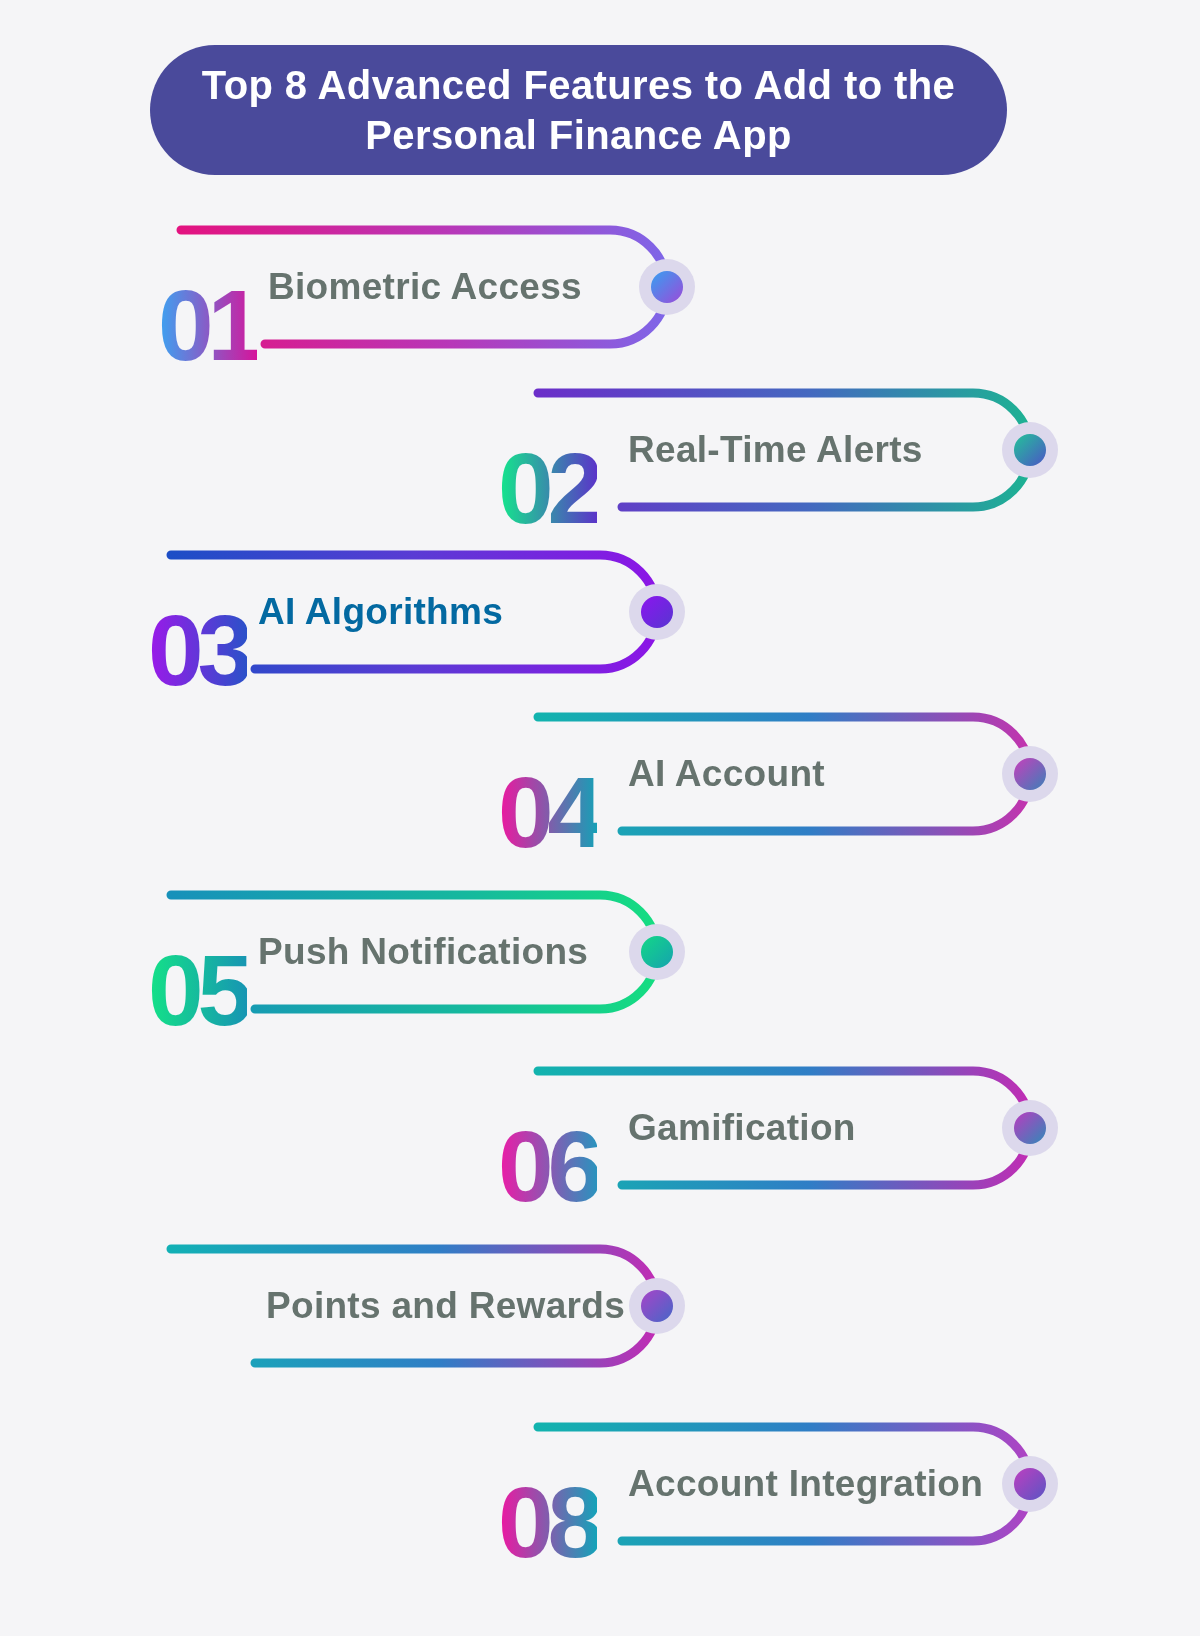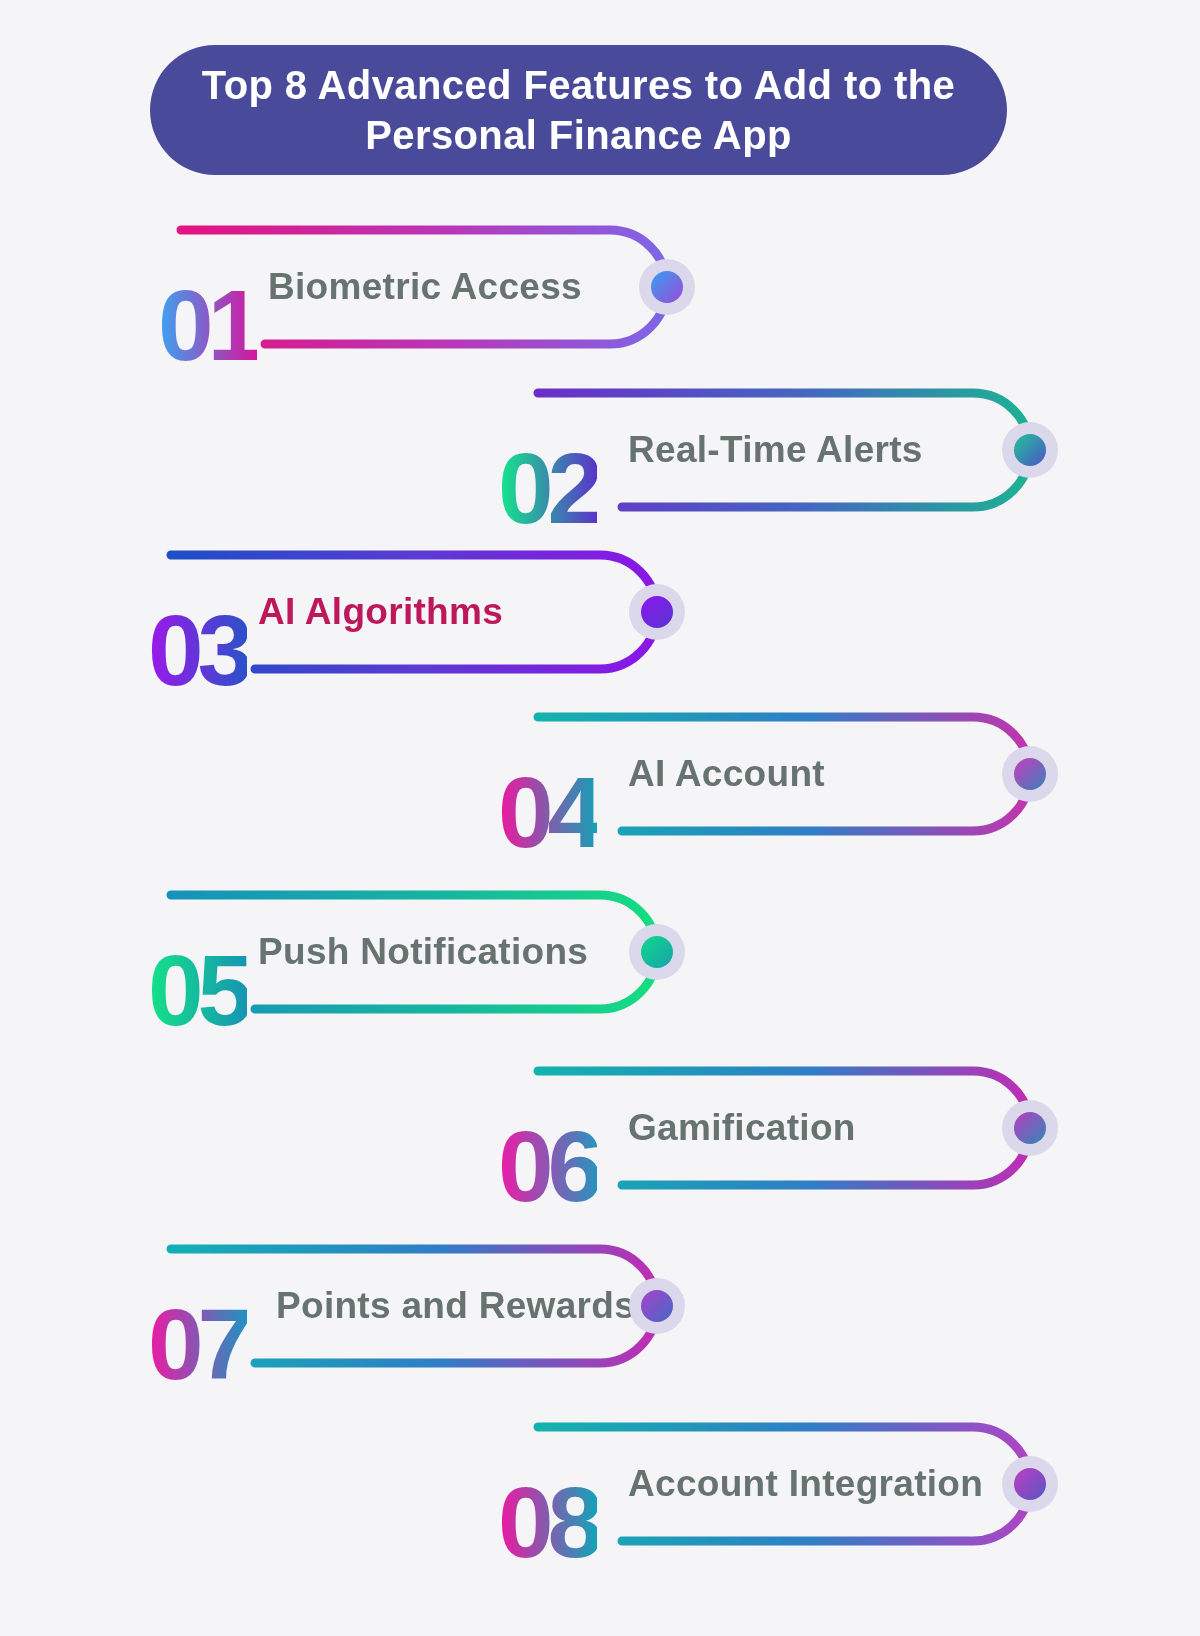--- a/index.html
+++ b/index.html
@@ -93,21 +93,21 @@
             <stop offset="0%" stop-color="#1D4EC6"></stop>
             <stop offset="50%" stop-color="#5A3BD4"></stop>
             <stop offset="100%" stop-color="#8C15E6"></stop>
           </linearGradient>
         </defs>
      <path d="M 171 23 H 600
               A 57 57 0 0 1 600 137
               H 255" fill="none" stroke="url(#grad-line-2)" stroke-width="9" stroke-linecap="round"></path>
       </svg>
     <div class="num" style="left: 148px; background-image: linear-gradient(to right, rgb(156, 25, 233), rgb(43, 81, 201));">03</div>
-    <div class="label" style="left: 258px; color: #be185d;">AI Algorithms</div>
+    <div class="label" style="left: 258px; color: #0369a1;">AI Algorithms</div>
     <div class="dot" style="left: 629px; top: 52px; background: rgb(220, 216, 236);">
       <div class="dot-core" style="background-image: linear-gradient(135deg, rgb(140, 21, 239), rgb(87, 54, 209));"></div>
     </div>
   </div>
 
   <div class="item" style="top: 694px;">
     <svg class="bracket" viewBox="0 0 1200 180">
         <defs>
           <linearGradient id="grad-line-3" gradientUnits="userSpaceOnUse" x1="538" y1="0" x2="1030" y2="0">
             <stop offset="0%" stop-color="#12B3AE"></stop>
@@ -172,22 +172,21 @@
           <linearGradient id="grad-line-6" gradientUnits="userSpaceOnUse" x1="171" y1="0" x2="657" y2="0">
             <stop offset="0%" stop-color="#12B0B5"></stop>
             <stop offset="55%" stop-color="#2F7EC6"></stop>
             <stop offset="100%" stop-color="#C12CB4"></stop>
           </linearGradient>
         </defs>
      <path d="M 171 23 H 600
               A 57 57 0 0 1 600 137
               H 255" fill="none" stroke="url(#grad-line-6)" stroke-width="9" stroke-linecap="round"></path>
       </svg>
-    <div class="num" style="left: 148px; background-image: linear-gradient(to right, rgb(240, 24, 163), rgb(31, 147, 193));">07</div>
-    <div class="label" style="left: 276px; color: rgb(102, 115, 110);">Points and Rewards</div>
+    <div class="label" style="left: 266px; color: rgb(102, 115, 110);">Points and Rewards</div>
     <div class="dot" style="left: 629px; top: 52px; background: rgb(220, 216, 236);">
       <div class="dot-core" style="background-image: linear-gradient(135deg, rgb(168, 68, 200), rgb(70, 103, 200));"></div>
     </div>
   </div>
 
   <div class="item" style="top: 1404px;">
     <svg class="bracket" viewBox="0 0 1200 180">
         <defs>
           <linearGradient id="grad-line-7" gradientUnits="userSpaceOnUse" x1="538" y1="0" x2="1030" y2="0">
             <stop offset="0%" stop-color="#12B3AE"></stop>

